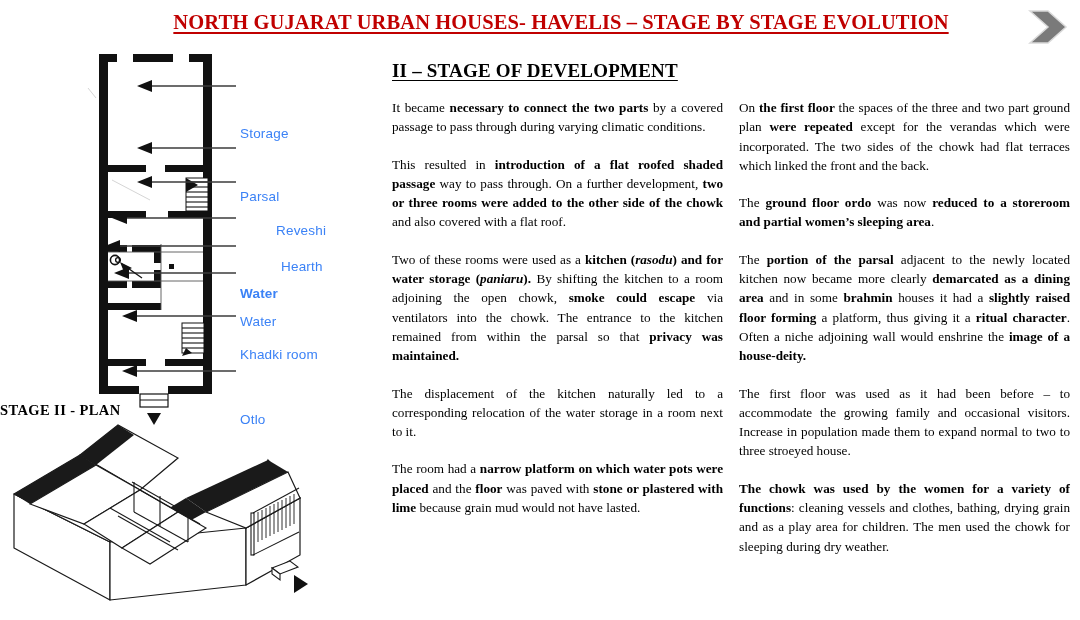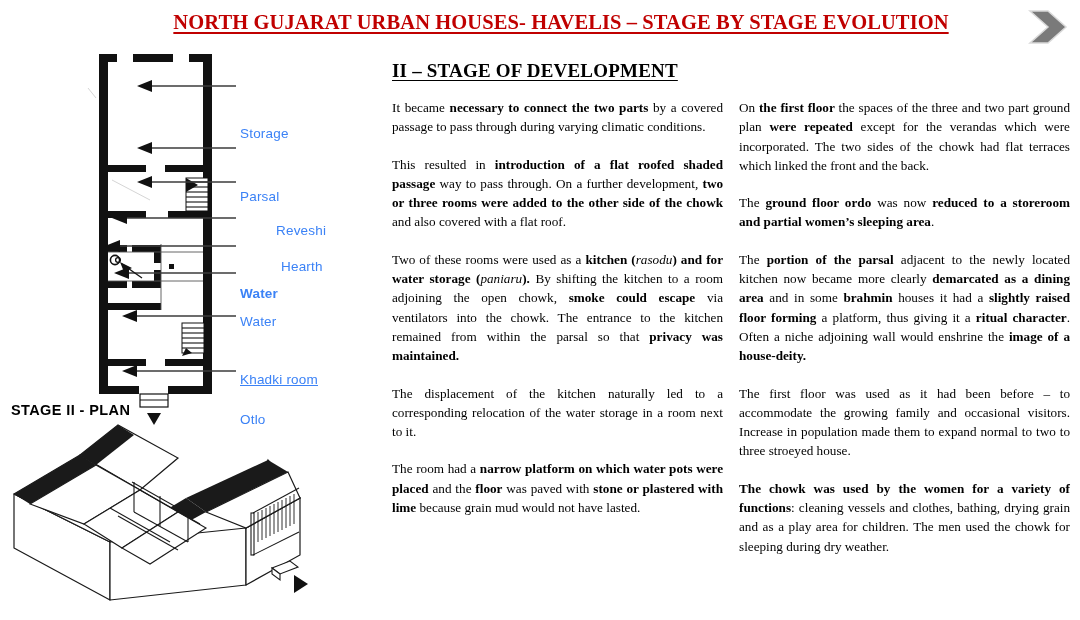--- a/index.html
+++ b/index.html
@@ -60,23 +60,23 @@
   .plan-label {
     position: absolute;
     font-family: "Liberation Sans", sans-serif;
     font-size: 13.5px;
     color: #3b82f6;
     white-space: nowrap;
     letter-spacing: 0.2px;
   }
   #stage-caption {
     position: absolute;
-    left: 11px;
+    left: 0;
     top: 402px;
-    font-family: Liberation Sans, sans-serif;
+    font-family: Liberation Serif, serif;
     font-weight: bold;
     font-size: 14.5px;
     letter-spacing: 0.4px;
     color: #000;
     white-space: nowrap;
   }
   #iso-figure {
     position: absolute;
     left: 0px;
     top: 420px;
@@ -114,21 +114,21 @@
   .para {
     font-family: "Liberation Serif", serif;
     font-size: 13.2px;
     line-height: 19.3px;
     text-align: justify;
     text-justify: inter-word;
     margin: 0 0 18px 0;
     color: #000;
   }
   .para b { font-weight: bold; }
-  .para .bi { font-weight: normal; font-style: italic; }
+  .para .bi { font-weight: bold; font-style: italic; }
 </style>
 </head>
 <body>
 
 <div id="title-bar">
   <div id="doc-title">NORTH GUJARAT URBAN HOUSES- HAVELIS – STAGE BY STAGE EVOLUTION</div>
   <div id="next-arrow">
     <svg width="62" height="42" viewBox="0 0 62 42">
       <polygon points="14,5 32,5 50,21 32,37 14,37 32,21" fill="#7A7A7A" stroke="#d9d9d9" stroke-width="1.5"></polygon>
     </svg>
@@ -245,21 +245,21 @@
     <line x1="122" y1="216" x2="142" y2="230" stroke="#111" stroke-width="1.3"></line>
     <polygon points="120,214 132,220 124,224" fill="#111"></polygon>
   </svg>
 
   <span class="plan-label" style="top:78px;left:240px;">Storage</span>
   <span class="plan-label" style="top:141px;left:240px;">Parsal</span>
   <span class="plan-label" style="top:175px;left:240px;margin-left:36px;">Reveshi</span>
   <span class="plan-label" style="top:211px;left:240px;margin-left:41px;">Hearth</span>
   <span class="plan-label" style="top:238px;left:240px;font-weight:bold;">Water</span>
   <span class="plan-label" style="top:266px;left:240px;">Water</span>
-  <span class="plan-label" style="top:324px;left:240px;text-decoration:underline;">Khadki   room</span>
+  <span class="plan-label" style="top:299px;left:240px;">Khadki   room</span>
   <span class="plan-label" style="top:364px;left:240px;">Otlo</span>
 </div>
 
 <div id="stage-caption">STAGE II - PLAN</div>
 
 <div id="iso-figure">
   <svg width="340" height="200" viewBox="0 0 340 200">
     <g stroke="#1a1a1a" stroke-width="1.2" fill="#ffffff" stroke-linejoin="round">
 
       <polygon points="14,74 14,128 110,180 110,122"></polygon>

